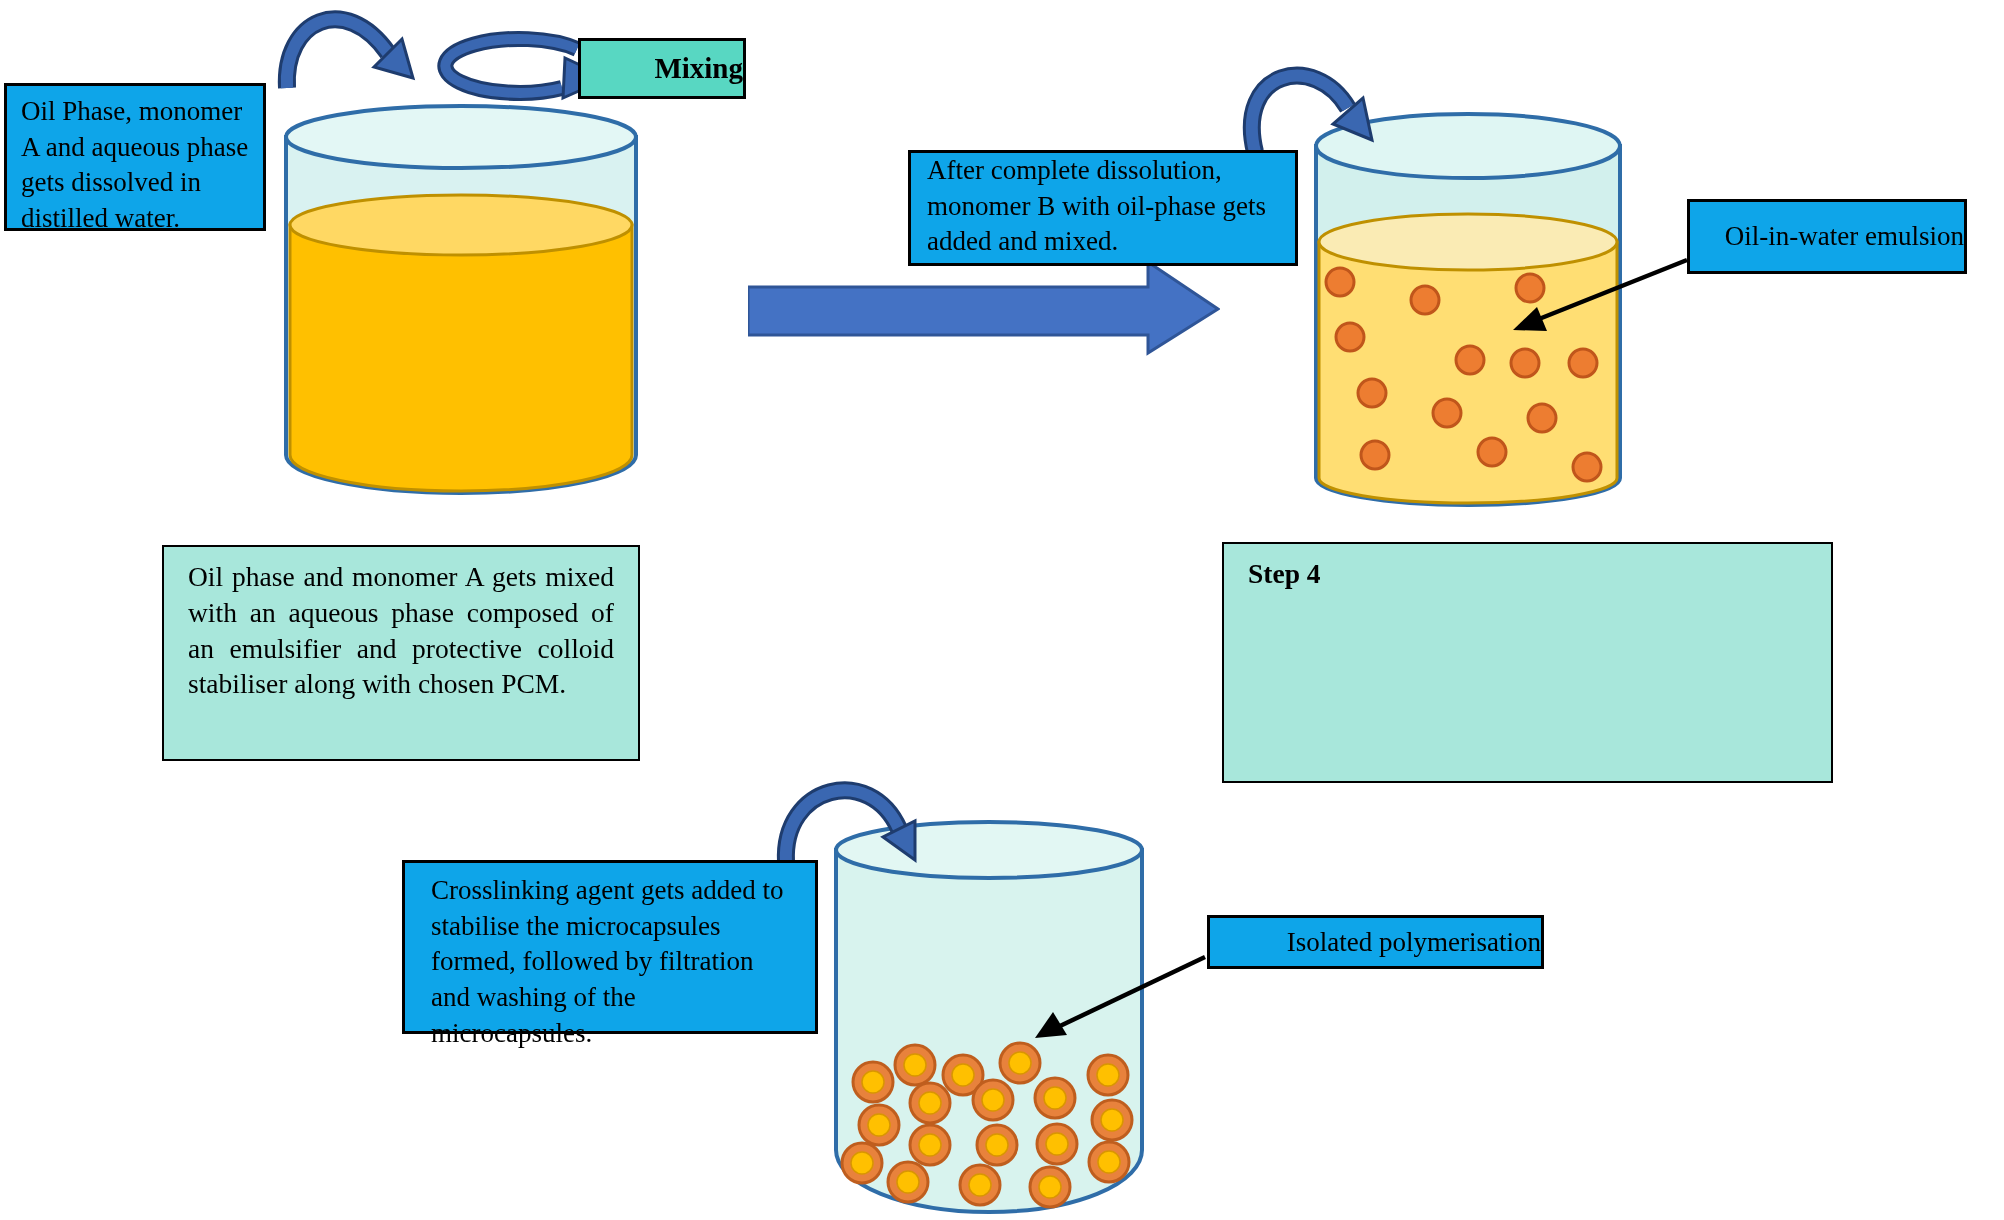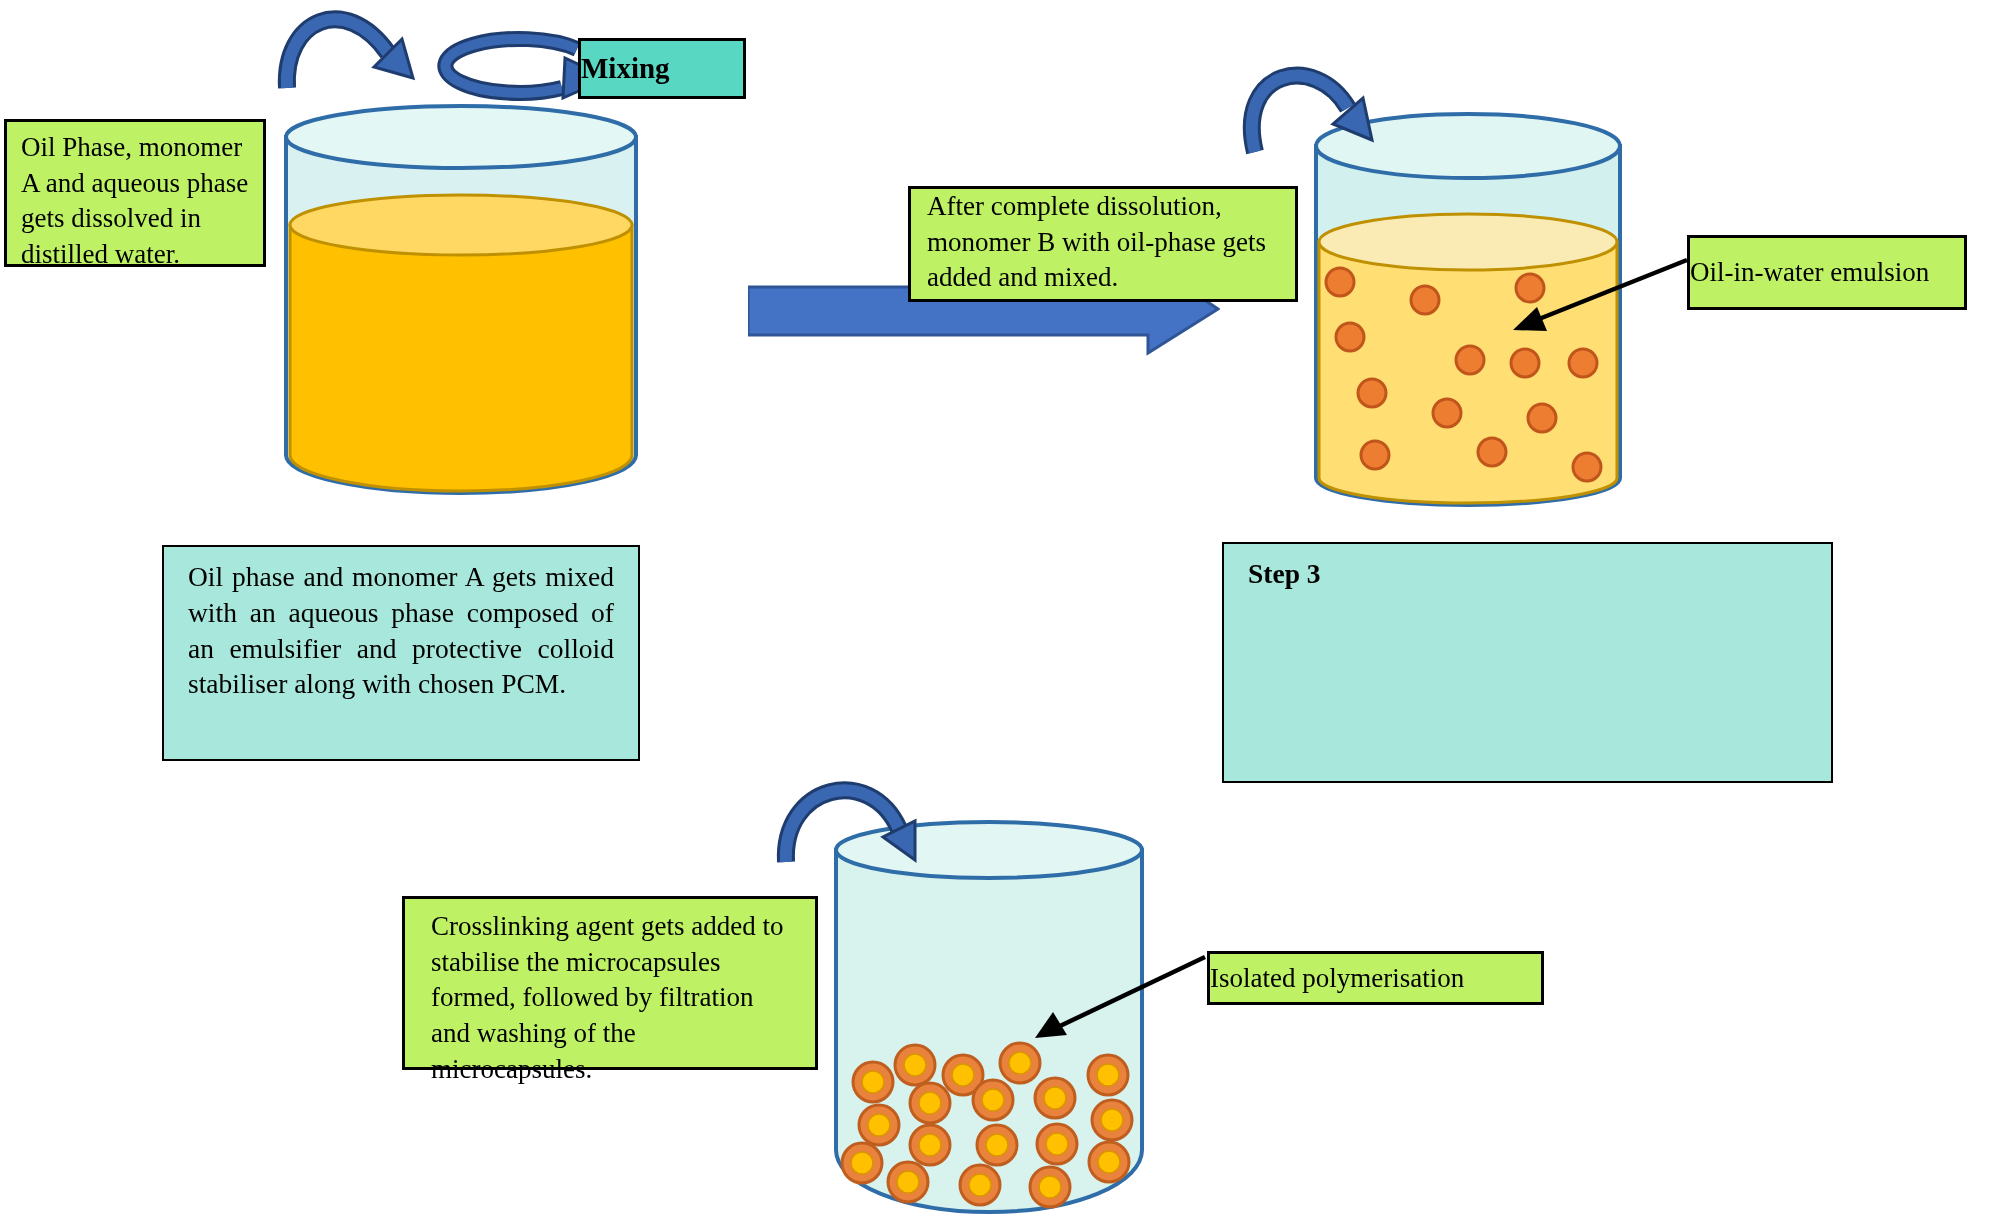--- a/index.html
+++ b/index.html
@@ -6,25 +6,25 @@
   #canvas {
     position:relative; width:2004px; height:1220px; background:#ffffff;
     font-family:"Liberation Serif", serif; color:#000; overflow:hidden;
   }
   .abs { position:absolute; box-sizing:border-box; }
   .callout {
     position:absolute; box-sizing:border-box;
     border:3px solid #000; color:#000;
     font-family:"Liberation Serif", serif;
   }
-  .peach   { background:#bef264;margin-top:36px; }
+  .peach   { background:#0ea5e9; }
   .tealbox { background:#A8E7DB; }
   .teallabel { background:#58D7C2; }
   .note-text { font-size:27px; line-height:1.32; }
-  .center-flex { display:flex; align-items:center; justify-content:flex-start; }
+  .center-flex { display:flex; align-items:center; justify-content:flex-end; }
 
   .box-oil-note   { left:4px;    top:83px;  width:262px; height:148px; padding:8px 14px; }
   .box-dissolve   { left:908px;  top:150px; width:390px; height:116px; padding:0 16px; }
   .box-crosslink  { left:402px;  top:860px; width:416px; height:174px; padding:10px 26px; }
   .box-mixing     { left:578px;  top:38px;  width:168px; height:61px;  font-weight:bold; font-size:29px; }
   .box-emulsion-label { left:1687px; top:199px; width:280px; height:75px; font-size:27px; }
   .box-isolated-label { left:1207px; top:915px; width:337px; height:54px; font-size:27px; }
 
   .stepbox { border-width:2.5px; padding:12px 24px 10px 24px; font-size:27.5px; line-height:1.3; }
   .box-step1 { left:162px;  top:545px; width:478px; height:216px; }
@@ -189,21 +189,21 @@
 
   <div class="callout peach center-flex box-emulsion-label">
     <span>Oil-in-water emulsion</span>
   </div>
 
   <div class="callout tealbox stepbox box-step1">
     <div class="step-body">Oil phase and monomer A gets mixed with an aqueous phase composed of an emulsifier and protective colloid stabiliser along with chosen PCM.</div>
   </div>
 
   <div class="callout tealbox stepbox box-step2">
-    <div class="step-title">Step 3</div>
+    <div class="step-title">Step 4</div>
   </div>
 
   <div class="callout peach note-text box-crosslink">
     <span>Crosslinking agent gets added to stabilise the microcapsules formed, followed by filtration and washing of the microcapsules.</span>
   </div>
 
   <div class="callout peach center-flex box-isolated-label">
     <span>Isolated polymerisation</span>
   </div>
 

